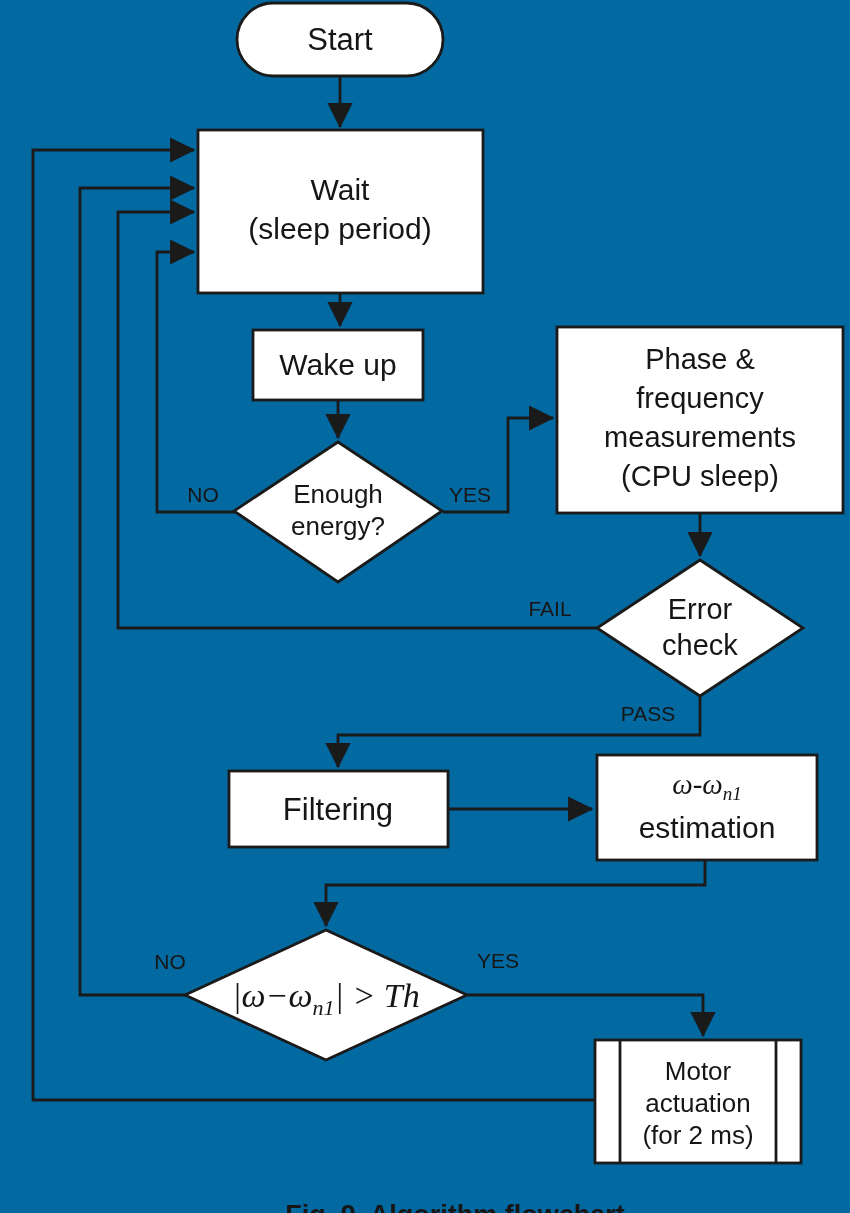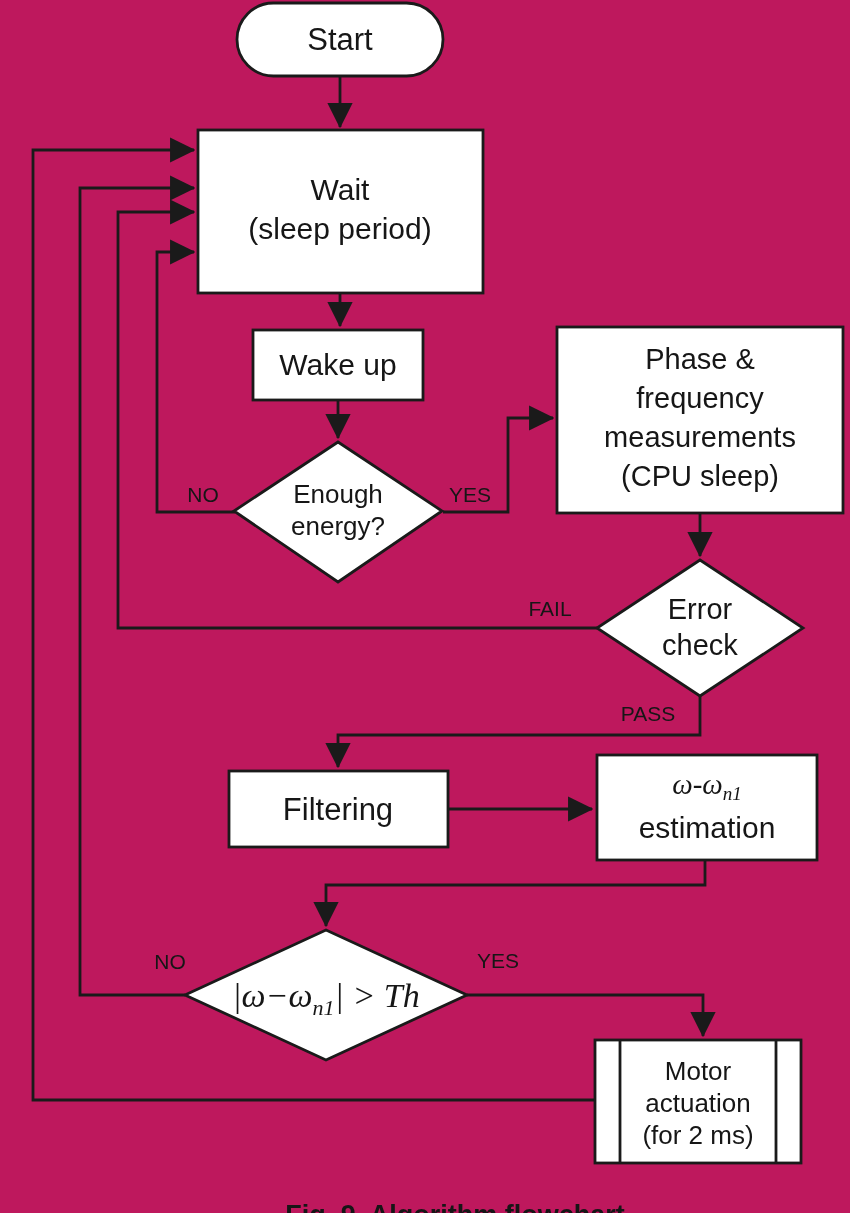--- a/index.html
+++ b/index.html
@@ -4,21 +4,21 @@
 <style>
   html, body {
     margin: 0;
     padding: 0;
     background: #ffffff;
   }
   .page {
     position: relative;
     width: 850px;
     height: 1213px;
-    background: #be185d;
+    background: #0369a1;
     overflow: hidden;
     font-family: "Liberation Sans", sans-serif;
   }
   svg { display: block; }
   .shape {
     fill: #ffffff;
     stroke: #1a1a1a;
     stroke-width: 2.8;
     stroke-linejoin: miter;
   }

